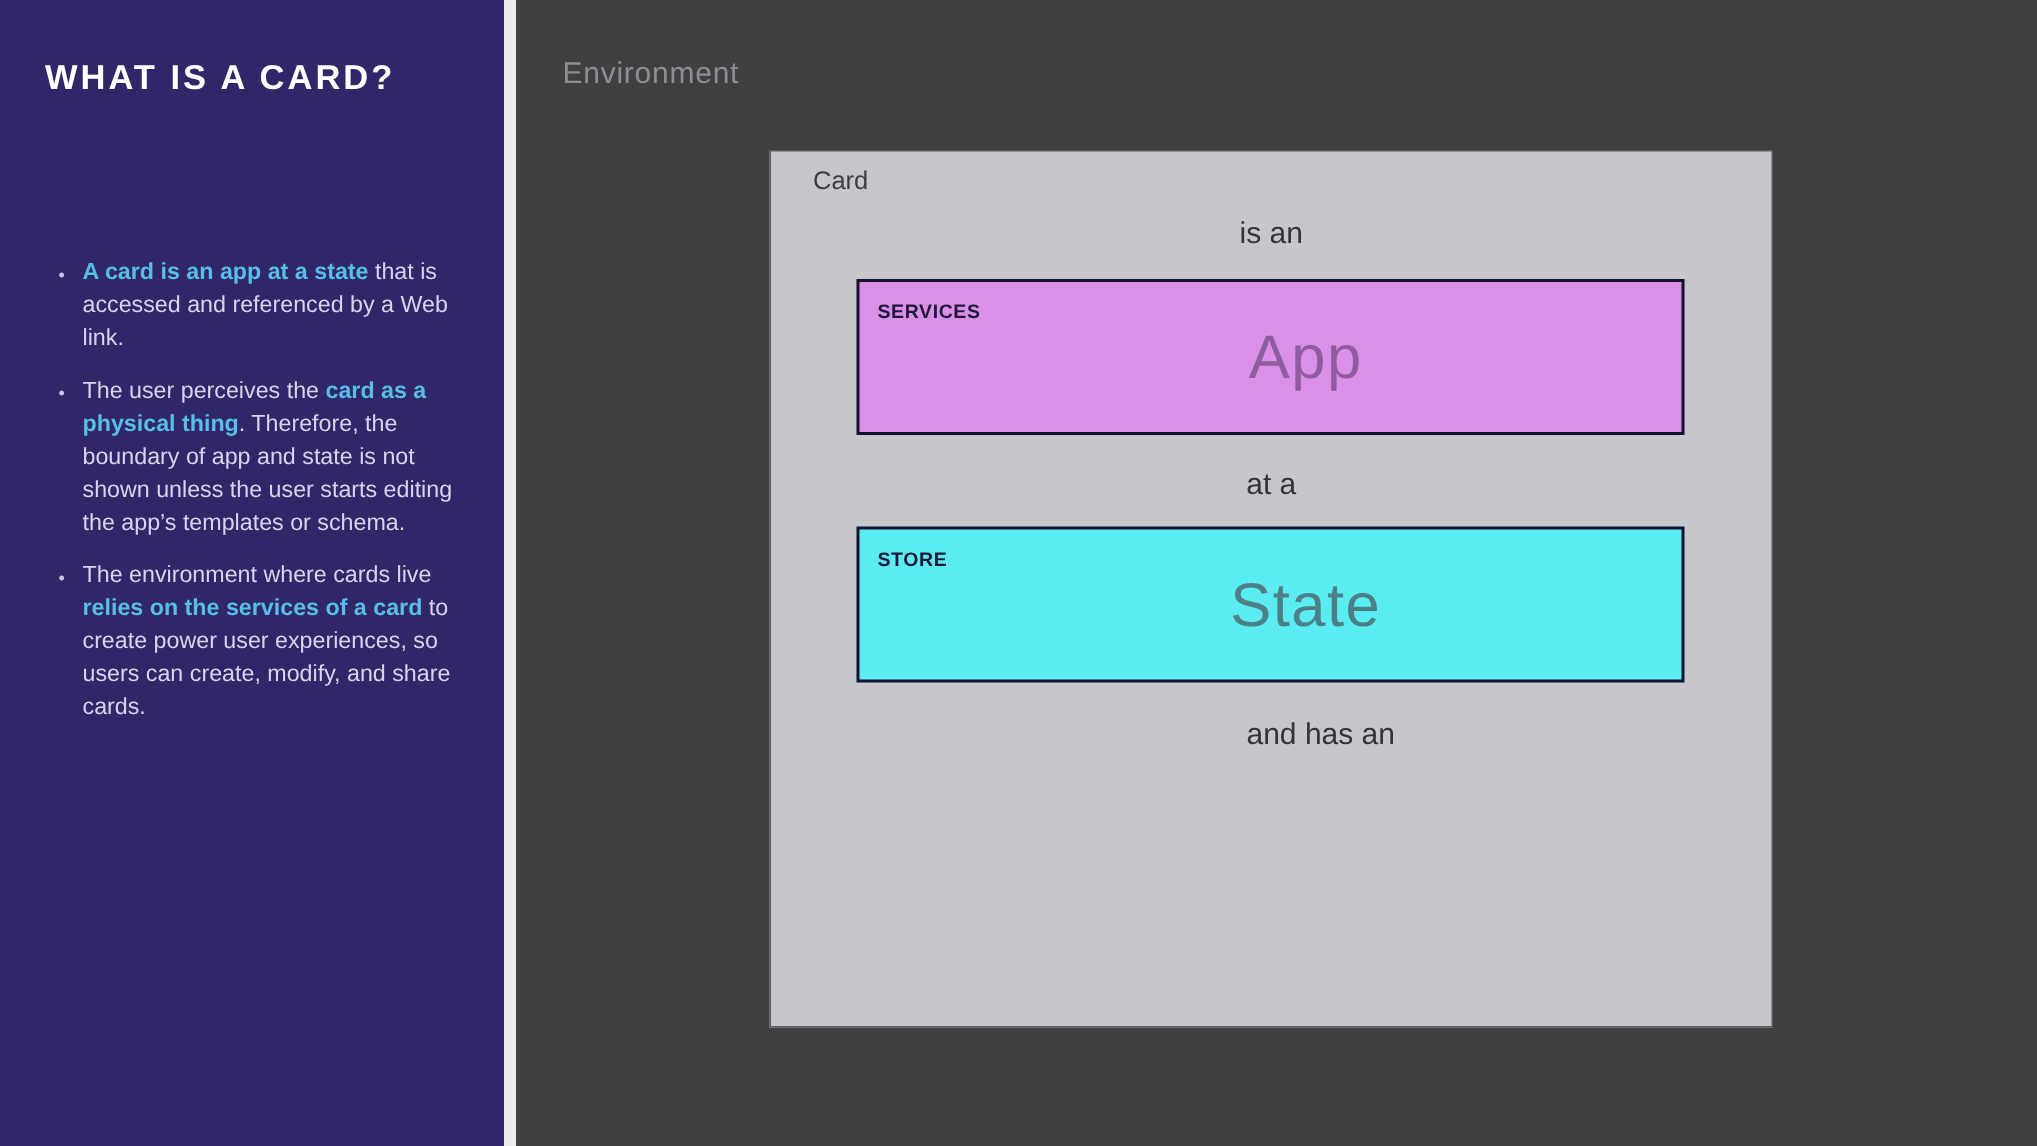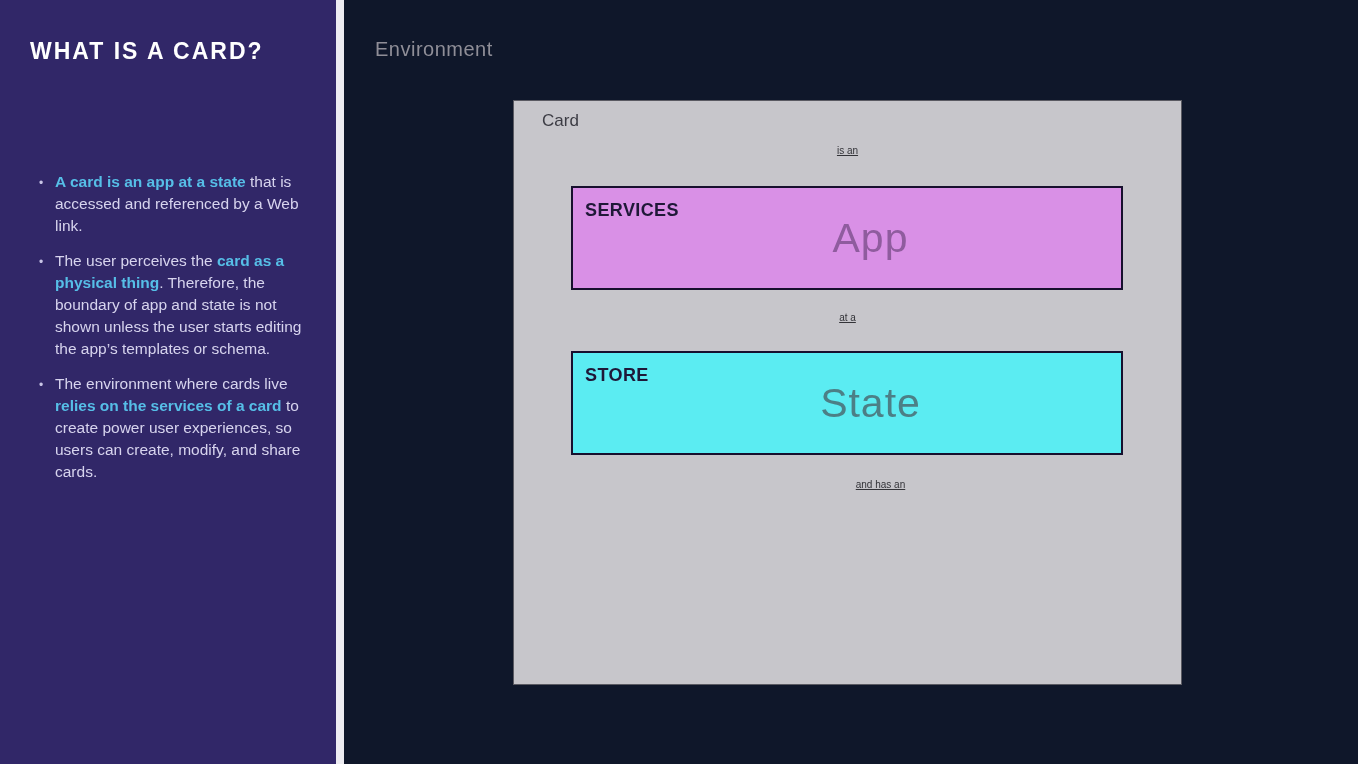--- a/index.html
+++ b/index.html
@@ -29,58 +29,58 @@
   .bullet-marker {
     flex:none; width:25px; padding-left:9px; padding-top:1px;
     font-size:12px; color:#C9C5E6;
   }
   .bullet-text { flex:1; color:#D7D4EE; }
   .hl { color:#56BEE7; font-weight:bold; }
 
   
   .main {
     position:absolute; left:336px; top:0; width:1022px; height:764px;
-    background:#0f172a;
+    background:#404040;
   }
   .main-edge {
     position:absolute; left:0; top:0; width:8px; height:764px;
     background:#EDECF1;
   }
   .env-label {
     position:absolute; left:39px; top:38px;
     font-size:20px; color:#8F8E97; letter-spacing:0.5px;
   }
 
   .card {
     position:absolute; left:177px; top:100px; width:669px; height:585px;
     background:#C7C6CB; border:1px solid #5A5A62;
   }
   .card-label {
     position:absolute; left:28px; top:10px;
     font-size:17px; color:#3C3C44;
   }
   .connector {
     position:absolute; left:0; width:100%; text-align:center;
-    font-size:10px; color:#333338;text-decoration:underline;
+    font-size:20px; color:#333338;
   }
   .connector-1 { top:44px; }
   .connector-2 { top:211px; }
   .connector-3 { top:378px;margin-left:33px; }
 
   .dbox {
     position:absolute; left:57px; width:552px; height:104px;
     border:2px solid #17102E;
   }
   .dbox-app      { top:85px;  background:#D990E6; }
   .dbox-state    { top:250px; background:#5BECF2; }
   .dbox-identity { top:425px; background:#EFA24D; }
 
   .dbox-tag {
     position:absolute; left:12px; top:12px;
-    font-size:18px; font-weight:bold; color:#1F1838; letter-spacing:0.4px;
+    font-size:13px; font-weight:bold; color:#1F1838; letter-spacing:0.4px;
   }
   .dbox-word {
     position:absolute; left:0; top:0; width:100%; height:100%;
     display:flex; align-items:center; justify-content:center;
     font-size:41px; font-weight:300; letter-spacing:1px;padding-left:47px;
   }
   .dbox-app .dbox-word      { color:#8F5C9E; }
   .dbox-state .dbox-word    { color:#4C7F86; }
   .dbox-identity .dbox-word { color:#7E5C35; }
 </style>

